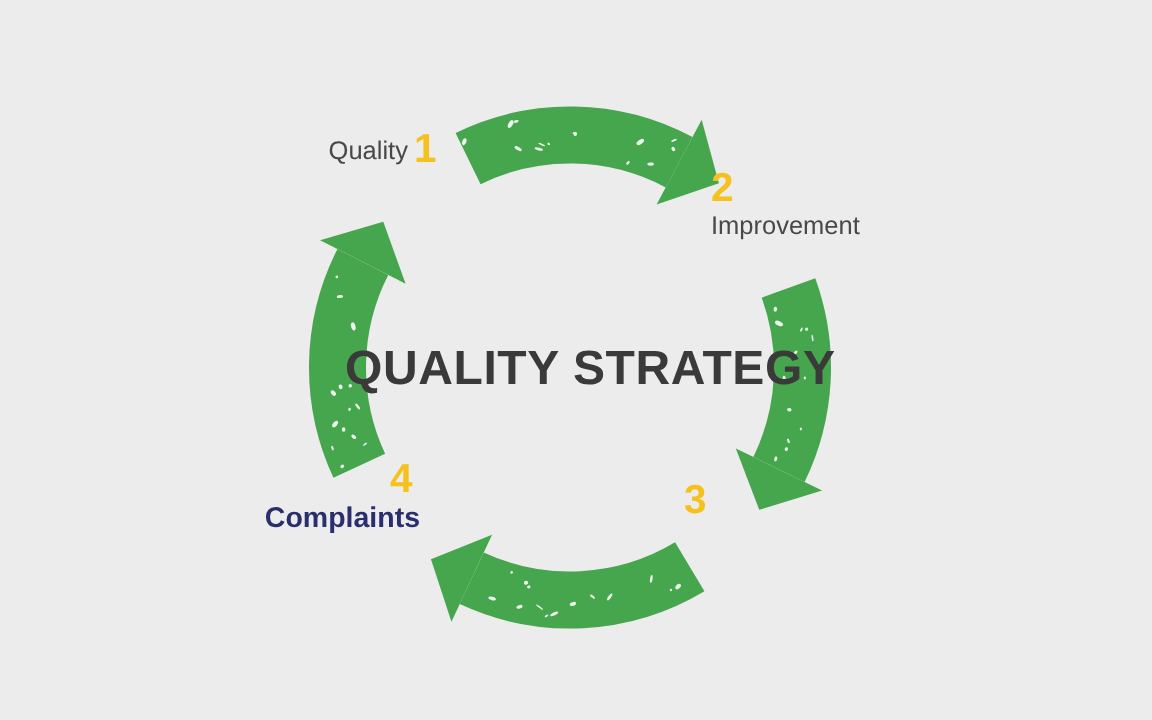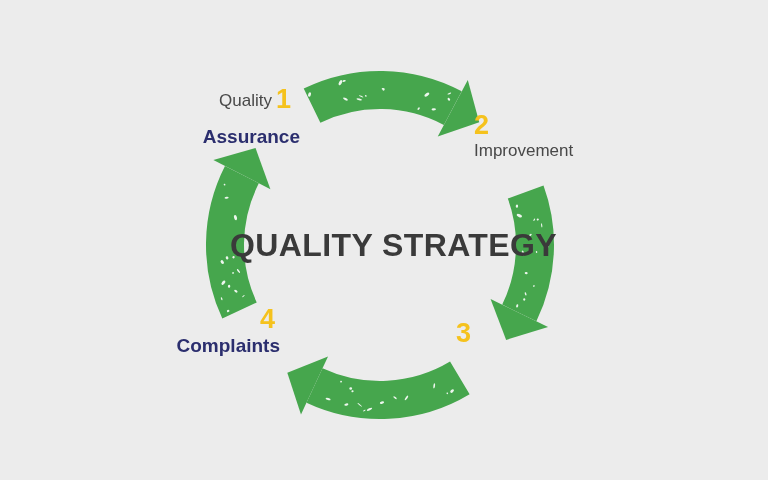--- a/index.html
+++ b/index.html
@@ -39,21 +39,21 @@
   }
   .step .pre{
     font-size:17px;color:var(--gray);
   }
   .step .label{
     font-size:19px;font-weight:bold;color:var(--navy);
     white-space:nowrap;
   }
   
   .step-1{left:150px;top:86px;width:150px;text-align:right;}
-  .step-1 .line1{padding-right:9px;margin-bottom:14px;}
+  .step-1 .line1{padding-right:9px;margin-bottom:2px;}
   .step-1 .num{vertical-align:-2px;margin-left:4px;}
   
   .step-2{left:474px;top:112px;text-align:left;}
   .step-2 .pre{display:block;margin-top:3px;margin-bottom:2px;}
   
   .step-3{left:443px;top:320px;text-align:left;}
   .step-3 .num{display:block;margin-left:13px;margin-bottom:3px;}
   
   .step-4{left:148px;top:306px;width:132px;text-align:right;}
   .step-4 .num{display:block;margin-right:5px;margin-bottom:3px;}
@@ -137,21 +137,20 @@
         <ellipse cx="235.50637377769624" cy="217.60255346784703" rx="2.78" ry="1.46" transform="rotate(254.1 235.50637377769624 217.60255346784703)" fill="#ffffff" opacity="0.9"></ellipse>
       </g>
     </svg>
 
   <div class="center-title">QUALITY STRATEGY</div>
 
   <div class="step step-1">
     <div class="line1">
       <span class="pre">Quality</span><span class="num">1</span>
     </div>
-    <div class="label">Assurance</div>
   </div>
 
   <div class="step step-2">
     <span class="num">2</span>
     <span class="pre">Improvement</span>
   </div>
 
   <div class="step step-3">
     <span class="num">3</span>
   </div>

